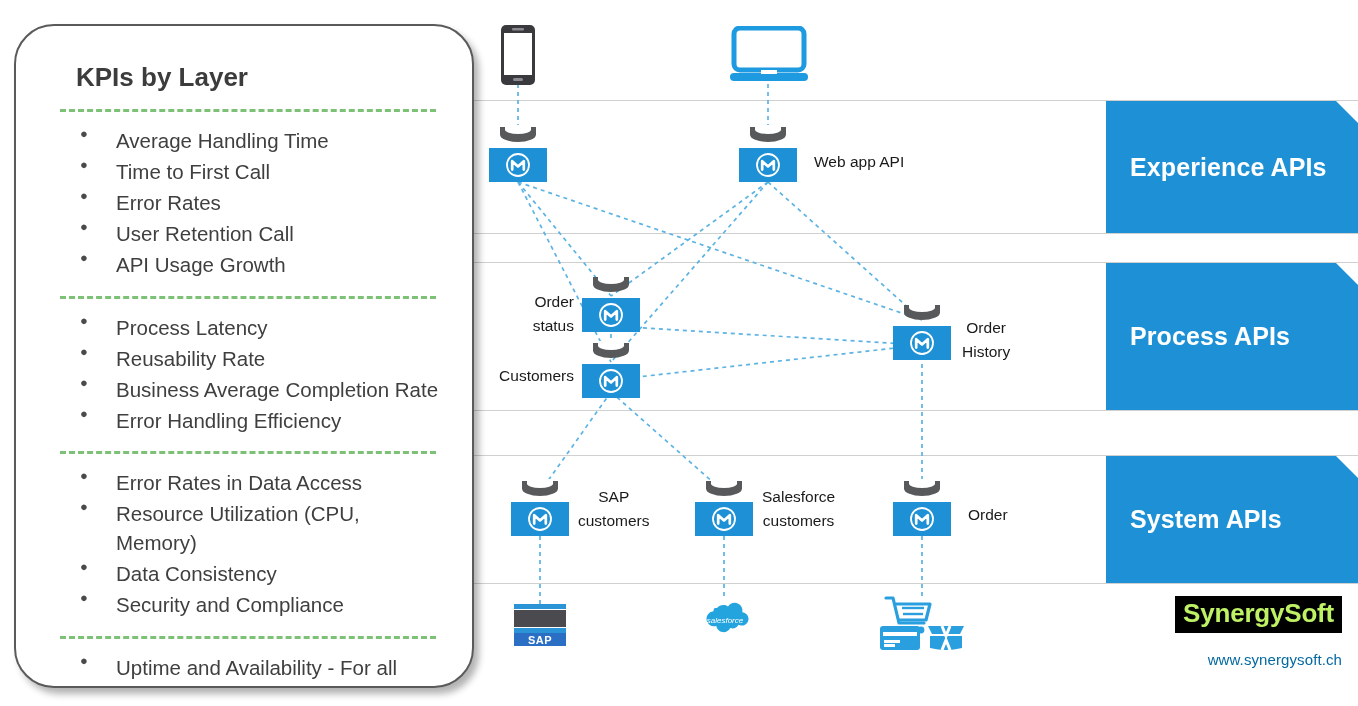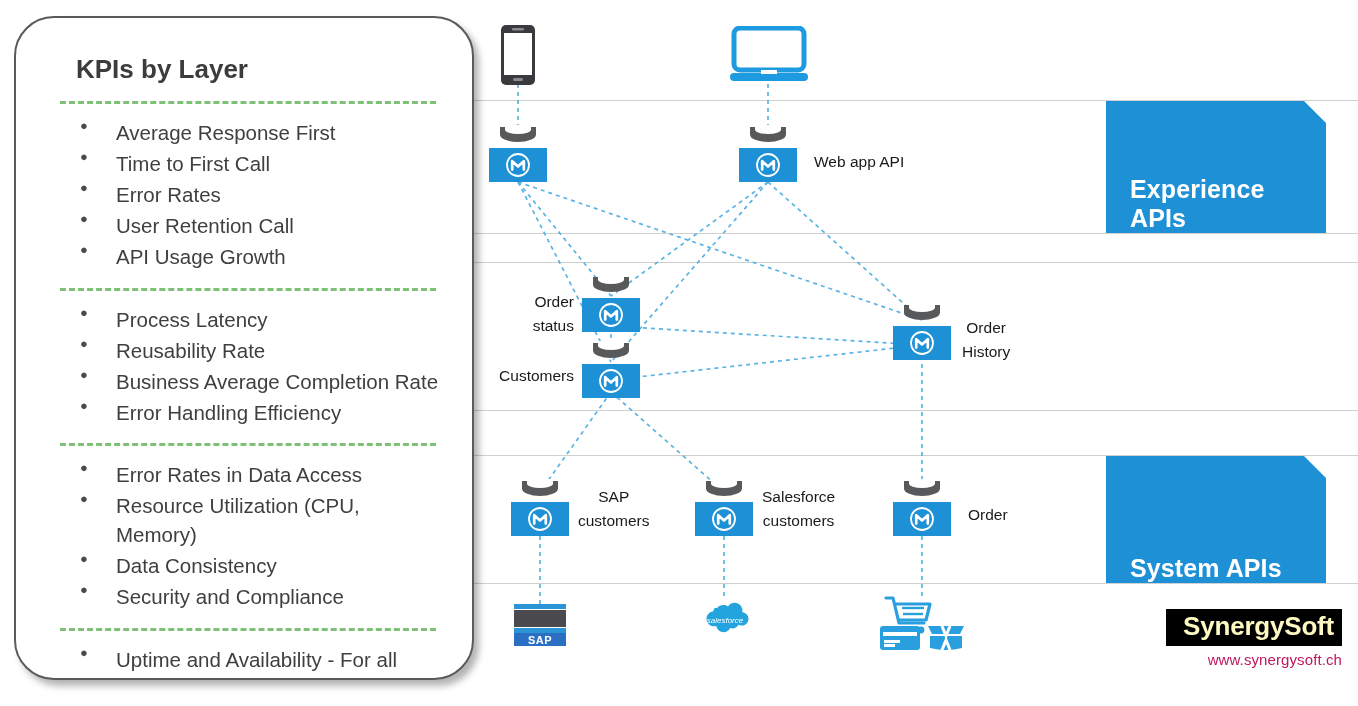--- a/index.html
+++ b/index.html
@@ -24,28 +24,28 @@
     left: 462px;
     width: 896px;
     height: 1px;
     background: #d0d0d0;
   }
 
   
   .layer-banner {
     position: absolute;
     left: 1106px;
-    width: 220px;
+    width: 252px;
     background: #1e91d6;
     color: #ffffff;
     font-weight: bold;
     font-size: 25px;
     letter-spacing: .1px;
     display: flex;
-    align-items: flex-end;
+    align-items: center;
     box-sizing: border-box;
     padding-left: 24px;
     -webkit-clip-path: polygon(0 0, calc(100% - 22px) 0, 100% 22px, 100% 100%, 0 100%);
     clip-path: polygon(0 0, calc(100% - 22px) 0, 100% 22px, 100% 100%, 0 100%);
   }
   .banner-exp { top: 101px;  height: 132px; }
   .banner-pro { top: 263px;  height: 147px; }
   .banner-sys { top: 456px;  height: 127px; }
 
   
@@ -117,21 +117,21 @@
   .sap-bar-txt {
     position:absolute; left:0; top:29px; width:52px; height:13px;
     background:#2a6fc4; color:#ffffff; font-weight:bold; font-size:11px;
     display:flex; align-items:center; justify-content:center; letter-spacing:.4px;
   }
 
   
   #kpi-card {
     position: absolute;
     left: 14px;
-    top: 16px;
+    top: 24px;
     width: 460px;
     height: 664px;
     background: #ffffff;
     border: 2px solid #5a5a5a;
     border-radius: 40px;
     box-shadow: 5px 6px 7px rgba(0,0,0,.30);
     box-sizing: border-box;
     padding: 36px 30px 10px 42px;
   }
   #kpi-title {
@@ -161,31 +161,31 @@
     top: -1px;
     font-size: 13px;
     color: #4a4a4a;
   }
 
   
   #brand { position: absolute; right: 16px; bottom: 38px; text-align: right; }
   #brand-mark {
     display: inline-block;
     background: #000000;
-    color: #fef9c3;
+    color: #bef264;
     font-weight: bold;
     font-size: 26px;
-    padding: 2px 8px 4px 17px;
+    padding: 2px 8px 4px 8px;
     letter-spacing: -.2px;
   }
   #brand-url {
     display: block;
-    margin-top: 5px;
+    margin-top: 18px;
     font-size: 15px;
-    color: #be185d;
+    color: #0369a1;
     letter-spacing: .1px;
   }
 </style>
 </head>
 <body>
 
 <div id="stage">
 
   <div class="band-line" style="top:100px"></div>
   <div class="band-line" style="top:233px"></div>
@@ -234,20 +234,23 @@
   <div class="device" style="left:730px; top:26px">
     <svg width="78" height="56" viewBox="0 0 78 56">
       <rect x="4" y="2" width="70" height="42" rx="6" fill="none" stroke="#1e9ae0" stroke-width="5"></rect>
       <rect x="0" y="47" width="78" height="8" rx="4" fill="#1e9ae0"></rect>
       <rect x="31" y="44" width="16" height="4" fill="#ffffff"></rect>
     </svg>
   </div>
 
   <div class="layer-banner banner-exp">
     <span>Experience APIs</span>
+  </div>
+  <div class="layer-banner banner-pro">
+    <span>Process APIs</span>
   </div>
   <div class="layer-banner banner-sys">
     <span>System APIs</span>
   </div>
 
   <div class="api-node" style="left:489px; top:134px">
     <div class="api-hat-notch"></div>
     <div class="api-hat-gap"></div>
     <div class="api-box">
       <svg class="mule-m" width="26" height="26" viewBox="0 0 26 26">
@@ -385,21 +388,21 @@
       <path d="M62 34 L66 44 L70 34" fill="none" stroke="#ffffff" stroke-width="3"></path>
       <path d="M62 58 L66 48 L70 58" fill="none" stroke="#ffffff" stroke-width="3"></path>
     </svg>
   </div>
 
   <div id="kpi-card">
     <h1 id="kpi-title">KPIs by Layer</h1>
 
     <div class="kpi-sep"></div>
     <ul class="kpi-group">
-      <li class="kpi-item">Average Response First</li>
+      <li class="kpi-item">Average Handling Time</li>
       <li class="kpi-item">Time to First Call</li>
       <li class="kpi-item">Error Rates</li>
       <li class="kpi-item">User Retention Call</li>
       <li class="kpi-item">API Usage Growth</li>
     </ul>
 
     <div class="kpi-sep"></div>
     <ul class="kpi-group">
       <li class="kpi-item">Process Latency</li>
       <li class="kpi-item">Reusability Rate</li>

